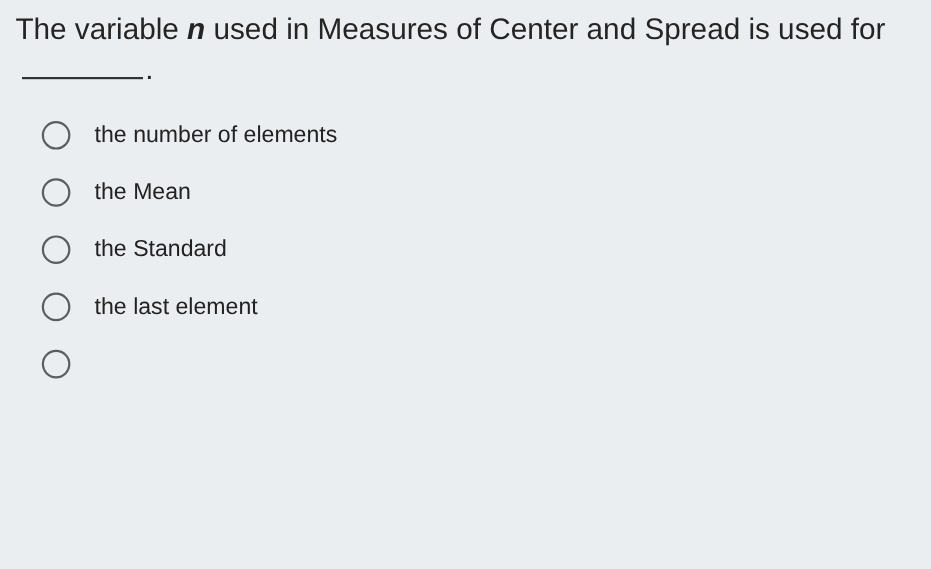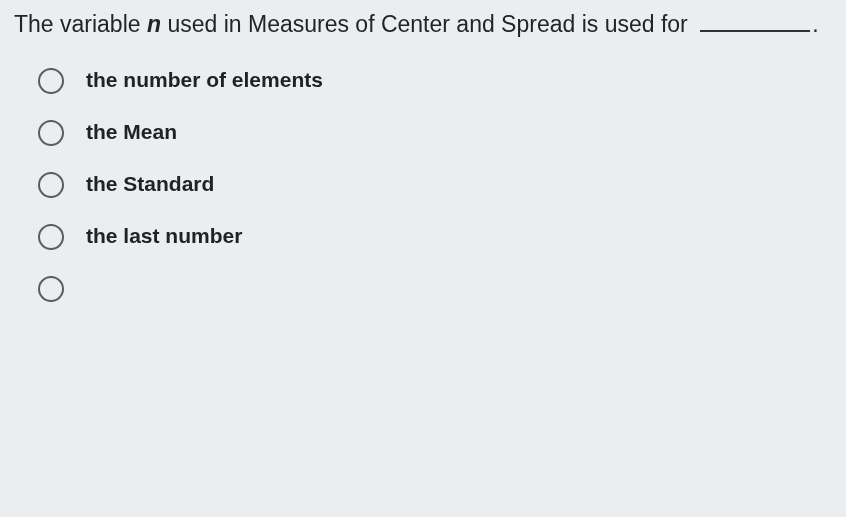--- a/index.html
+++ b/index.html
@@ -9,21 +9,21 @@
     height: 517px;
     font-family: Arial, Helvetica, sans-serif;
     background: #eaeef0;
     color: #242424;
   }
   .page {
     padding: 8px 14px 10px 14px;
     box-sizing: border-box;
   }
   .prompt {
-    font-size: 23px;
+    font-size: 27px;
     line-height: 1.35;
     margin-bottom: 28px;
   }
   .prompt .pre {
     display: inline;
   }
   .prompt .var {
     font-style: italic;
     font-weight: bold;
     display: inline;
@@ -40,23 +40,23 @@
     margin: 0 2px 0 6px;
   }
   .prompt .period {
     display: inline;
   }
   .options {
     margin-left: 24px;
   }
   .option {
     display: flex;
+    align-items: center;
     margin-bottom: 26px;
     cursor: pointer;
-    font-weight: bold;
   }
   .radio {
     width: 26px;
     height: 26px;
     border: 2.5px solid #5b5d5f;
     border-radius: 50%;
     box-sizing: border-box;
     flex: 0 0 auto;
     margin-right: 22px;
     background: transparent;
@@ -88,21 +88,21 @@
       <span class="option-label">the Mean</span>
     </div>
 
     <div class="option">
       <span class="radio"></span>
       <span class="option-label">the Standard</span>
     </div>
 
     <div class="option">
       <span class="radio"></span>
-      <span class="option-label">the last number</span>
+      <span class="option-label">the last element</span>
     </div>
 
     <div class="option">
       <span class="radio"></span>
     </div>
 
   </div>
 </div>
 
 </body></html>

